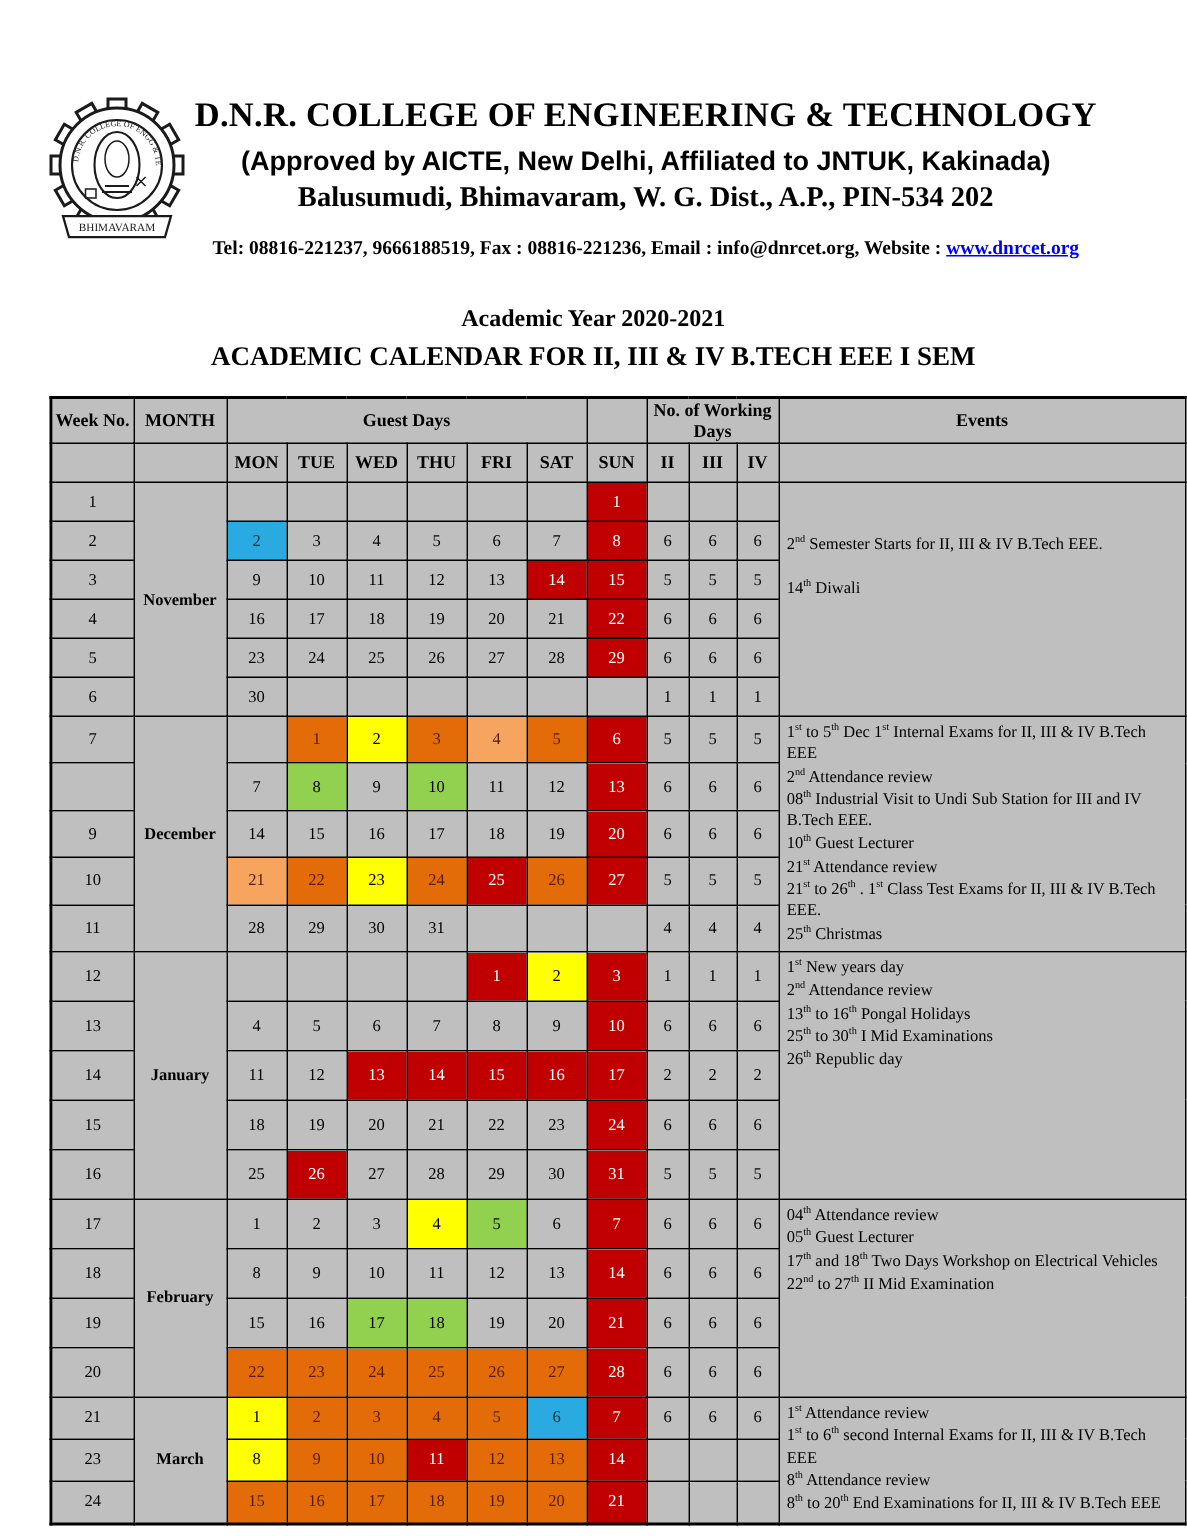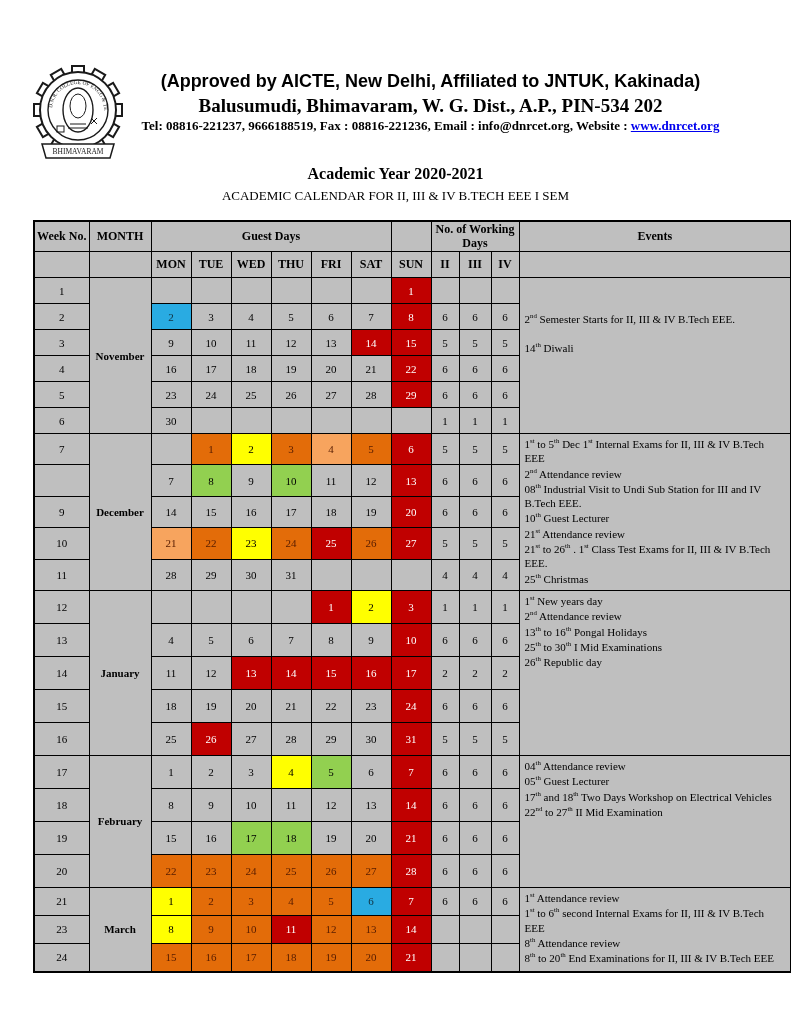--- a/index.html
+++ b/index.html
@@ -9,27 +9,27 @@
     position:relative;overflow:hidden;
   }
   
   .letterhead{position:relative;padding-top:64px;}
   .logo{position:absolute;left:28px;top:64px;width:100px;height:114px;}
   .head-text{margin-left:70px;text-align:center;}
   .college-name{font-size:23px;font-weight:bold;letter-spacing:.2px;}
   .approval{font-family:"Liberation Sans",sans-serif;font-weight:bold;font-size:18px;margin-top:7px;}
   .accreditation{font-family:"Liberation Sans",sans-serif;font-size:14px;margin-top:3px;}
   .address{font-weight:bold;font-size:19px;margin-top:3px;}
-  .contact{font-weight:bold;font-size:13px;margin-top:1px;}
+  .contact{font-weight:bold;font-size:13px;margin-top:14px;}
   .website{color:#0000ee;text-decoration:underline;cursor:pointer;}
   sup{font-size:.62em;line-height:0;}
   
   .doc-titles{text-align:center;margin-top:31px;}
   .acad-year{font-weight:bold;font-size:16px;}
-  .cal-title{font-weight:normal;font-size:13px;margin-top:5px;text-align:center;}
+  .cal-title{font-weight:bold;font-size:18px;margin-top:5px;text-align:center;}
   
   table.cal{
     border-collapse:collapse;table-layout:fixed;
     margin:16px 0 0 33px;width:757px;
     border:2px solid #000;
   }
   .cal th,.cal td{
     border:1px solid #000;background:#bfbfbf;
     text-align:center;vertical-align:middle;
     font-size:11px;padding:0;overflow:hidden;
@@ -93,20 +93,21 @@
         <path d="M63 60 l6 -6 M63 54 l6 6" stroke-width="1"></path>
         <path d="M14 80 L86 80 L82 94 L18 94 Z" fill="#ffffff" stroke-width="1.5"></path>
       </g>
       <text font-size="5.4" font-family="Liberation Serif, serif" fill="#1a1a1a">
         <textPath href="#ringpath" startOffset="2">D.N.R. COLLEGE OF ENGG &amp; TECH</textPath>
       </text>
       <text x="50" y="90" font-size="7.5" text-anchor="middle" font-family="Liberation Serif, serif" fill="#1a1a1a">BHIMAVARAM</text>
     </svg>
   </div>
   <div class="head-text">
+    <div class="college-name">D.N.R. COLLEGE OF ENGINEERING &amp; TECHNOLOGY</div>
     <div class="approval">(Approved by AICTE, New Delhi, Affiliated to JNTUK, Kakinada)</div>
     <div class="address">Balusumudi, Bhimavaram, W. G. Dist., A.P., PIN-534 202</div>
     <div class="contact"><span>Tel: 08816-221237, 9666188519, Fax : 08816-221236, Email : info@dnrcet.org, Website : </span><a class="website">www.dnrcet.org</a></div>
   </div>
 </div>
 
 <div class="doc-titles">
   <div class="acad-year">Academic Year 2020-2021</div>
   <div class="cal-title">ACADEMIC CALENDAR FOR II, III &amp; IV B.TECH EEE I SEM</div>
 </div>

